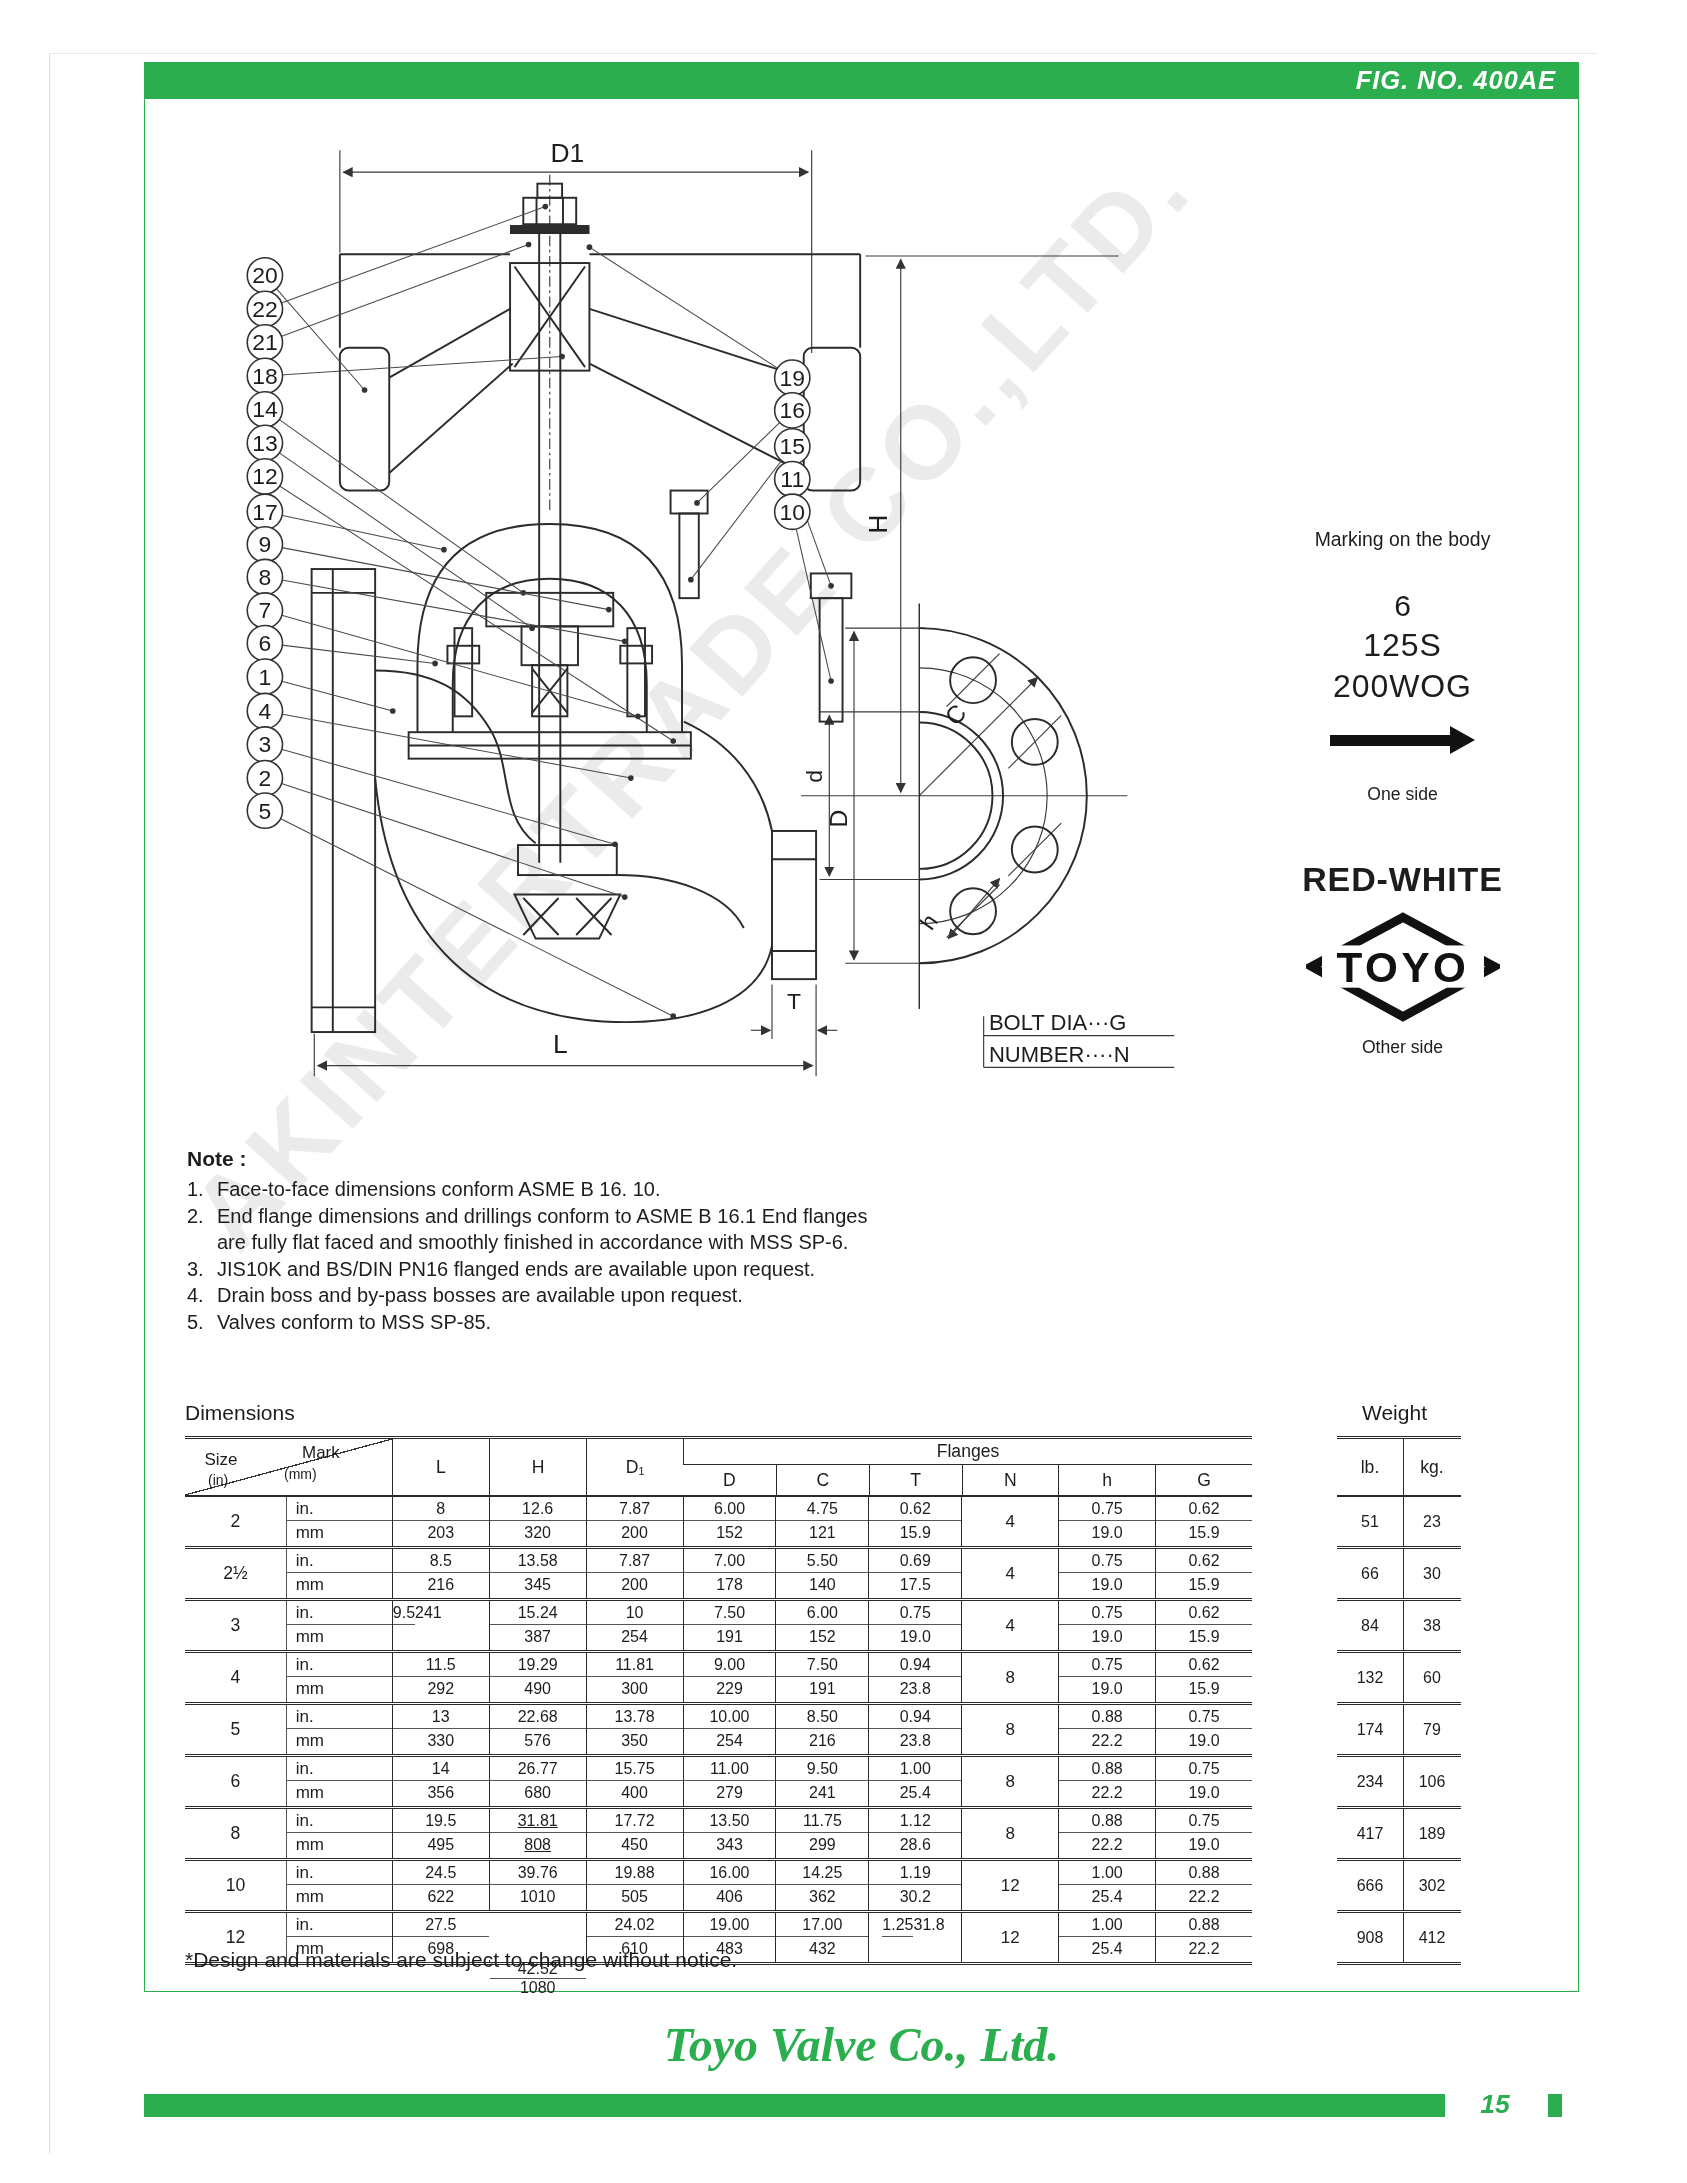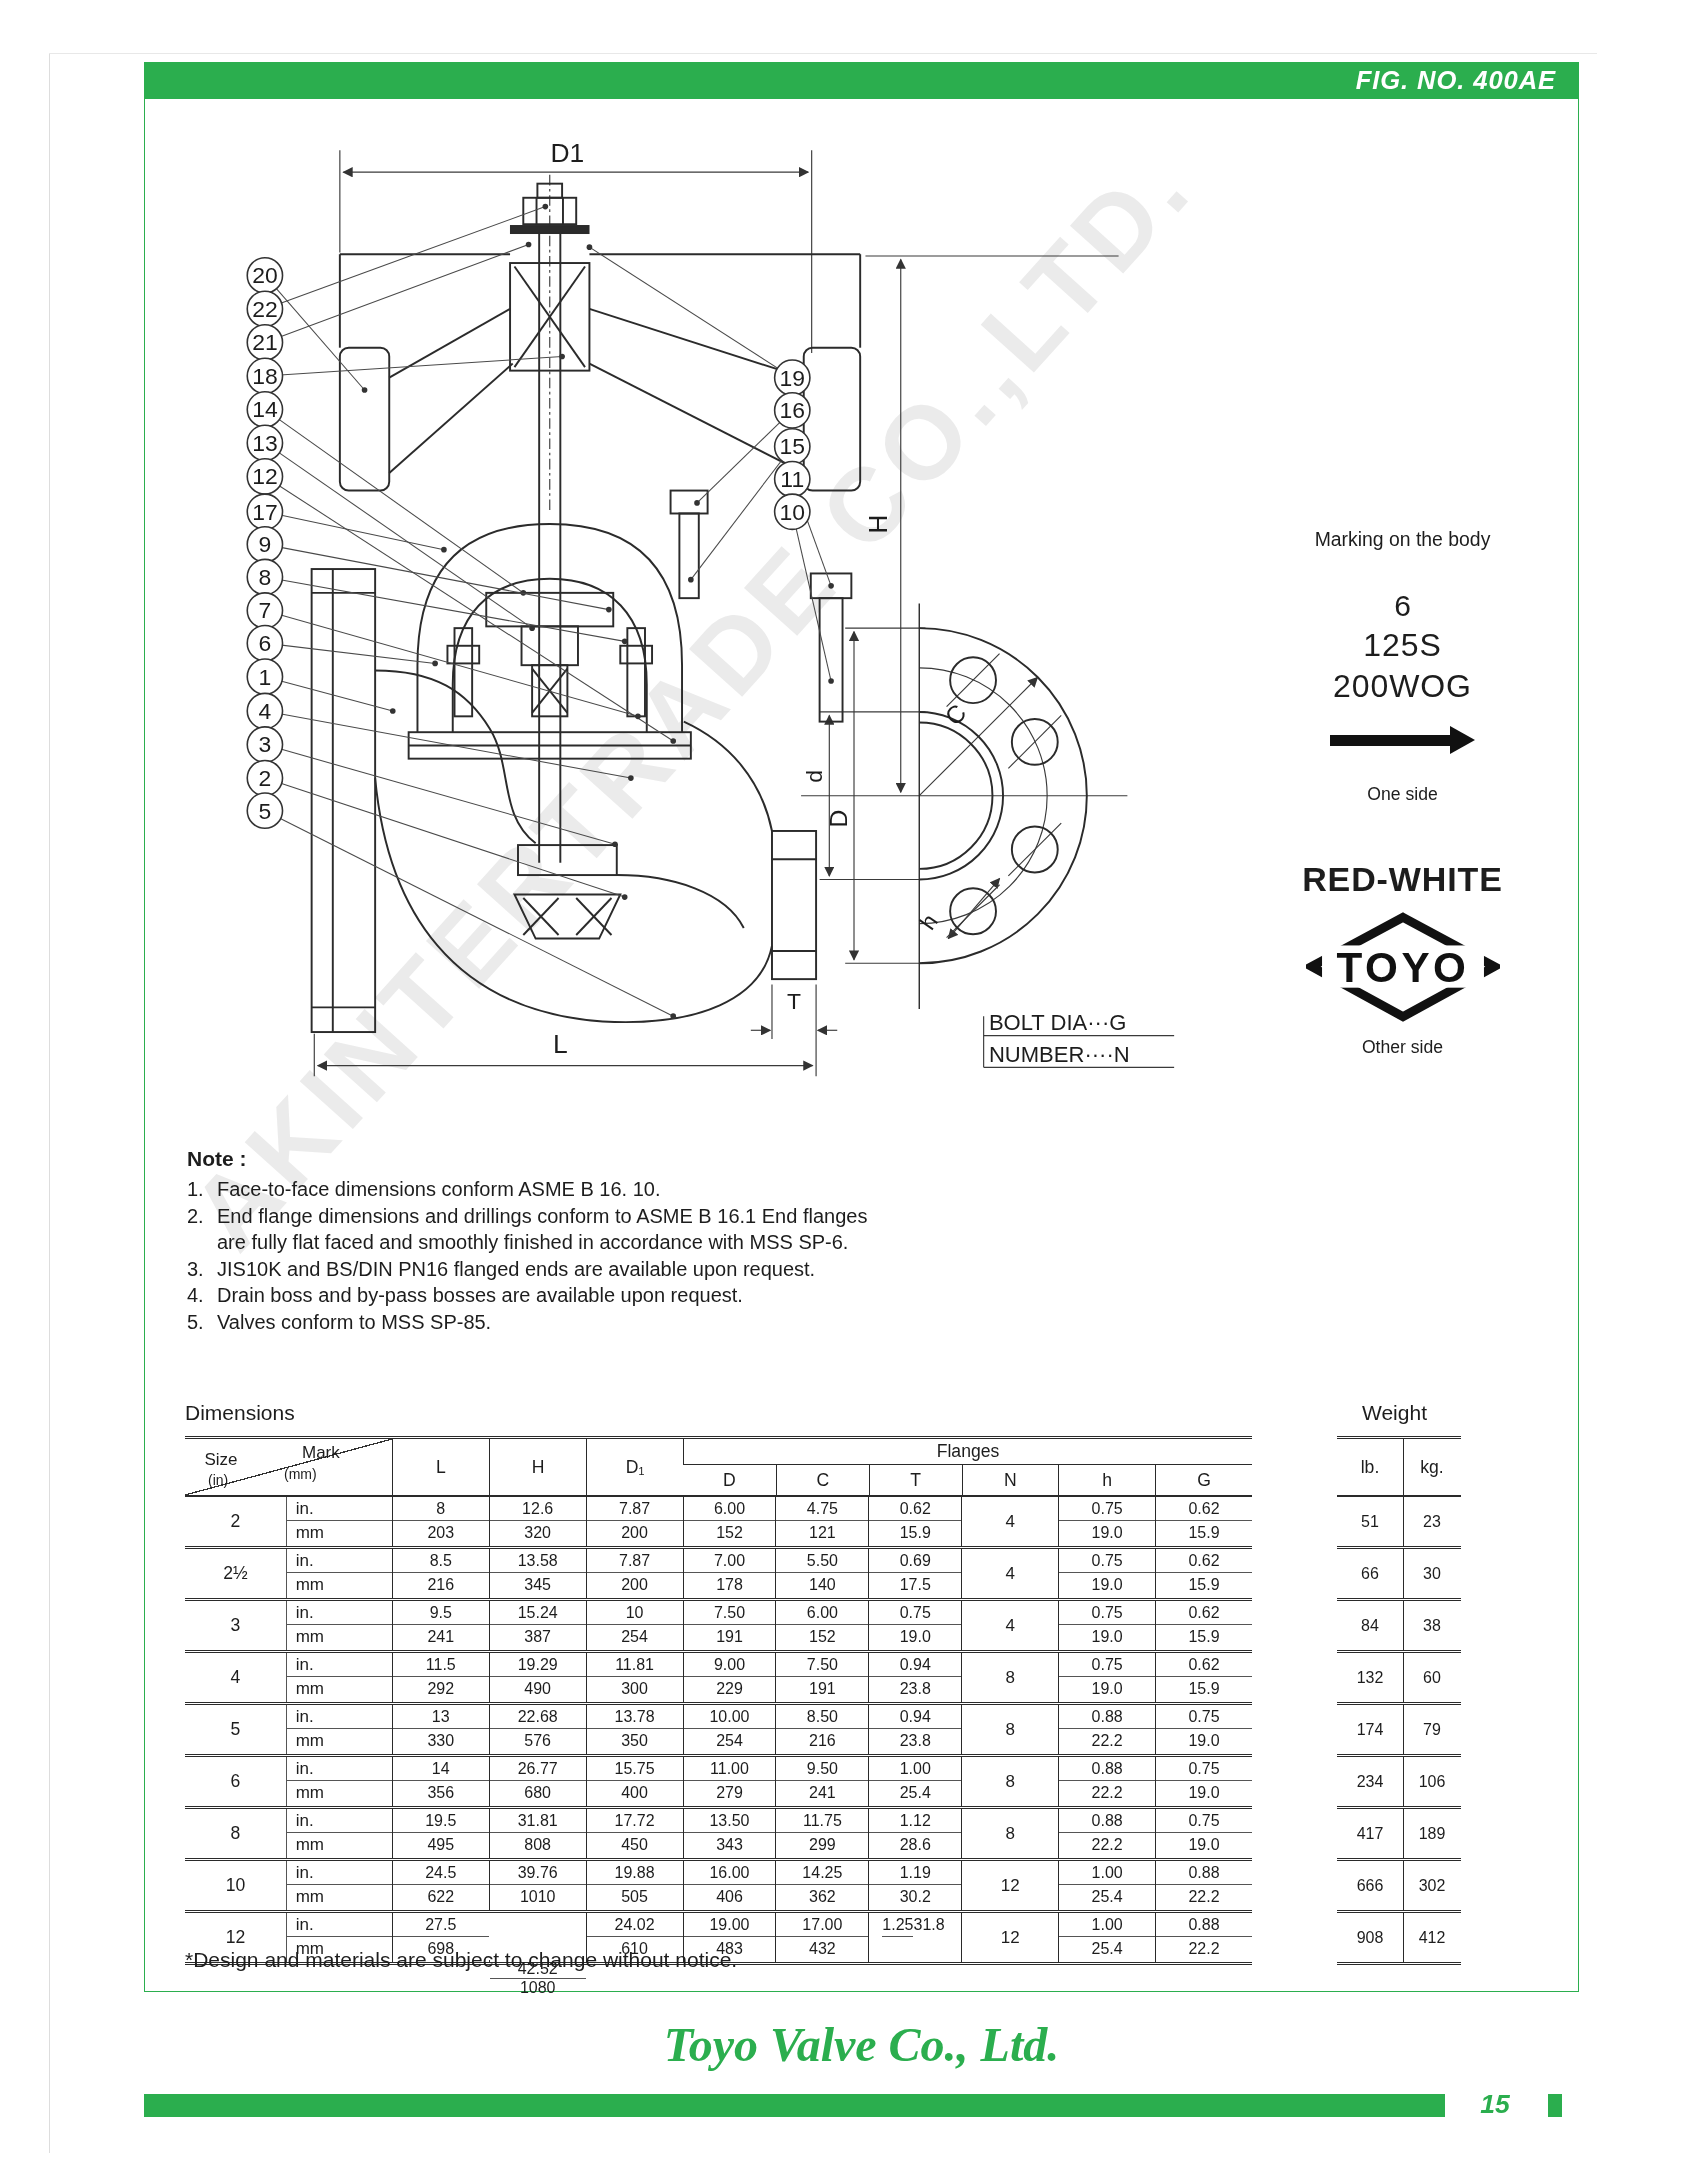--- a/index.html
+++ b/index.html
@@ -455,21 +455,21 @@
           <div class="c sub sub1 vcell">0.62</div>
           <div class="c sub vcell">15.9</div>
         </div>
       </div>
       <div class="row grp" style="height: 49px;">
         <div class="c" style="width: 101px; font-size: 17.6px;">3</div>
         <div style="width: 106px; display: flex; flex-direction: column; border-left: 0.9px solid rgb(85, 85, 85); box-sizing: border-box;">
           <div class="c sub sub1 ucell">in.</div>
           <div class="c sub ucell">mm</div>
         </div>
-        <div class="bl" style="width: 97px; display: flex; flex-direction: column; box-sizing: border-box;">
+        <div class="bl" style="width: 97px; display: flex; flex-direction: row; box-sizing: border-box;">
           <div class="c sub sub1 vcell">9.5</div>
           <div class="c sub vcell">241</div>
         </div>
         <div class="bl" style="width: 97px; display: flex; flex-direction: column; box-sizing: border-box;">
           <div class="c sub sub1 vcell">15.24</div>
           <div class="c sub vcell">387</div>
         </div>
         <div class="bl" style="width: 97px; display: flex; flex-direction: column; box-sizing: border-box;">
           <div class="c sub sub1 vcell">10</div>
           <div class="c sub vcell">254</div>
@@ -619,21 +619,21 @@
       <div class="row grp" style="height: 49px;">
         <div class="c" style="width: 101px; font-size: 17.6px;">8</div>
         <div style="width: 106px; display: flex; flex-direction: column; border-left: 0.9px solid rgb(85, 85, 85); box-sizing: border-box;">
           <div class="c sub sub1 ucell">in.</div>
           <div class="c sub ucell">mm</div>
         </div>
         <div class="bl" style="width: 97px; display: flex; flex-direction: column; box-sizing: border-box;">
           <div class="c sub sub1 vcell">19.5</div>
           <div class="c sub vcell">495</div>
         </div>
-        <div class="bl" style="width: 97px; display: flex; flex-direction: column; box-sizing: border-box;">
+        <div class="bl" style="width: 97px; display: flex; flex-direction: column; box-sizing: border-box; text-decoration: underline;">
           <div class="c sub sub1 vcell">31.81</div>
           <div class="c sub vcell">808</div>
         </div>
         <div class="bl" style="width: 97px; display: flex; flex-direction: column; box-sizing: border-box;">
           <div class="c sub sub1 vcell">17.72</div>
           <div class="c sub vcell">450</div>
         </div>
         <div class="bl" style="width: 93px; display: flex; flex-direction: column; box-sizing: border-box;">
           <div class="c sub sub1 vcell">13.50</div>
           <div class="c sub vcell">343</div>

